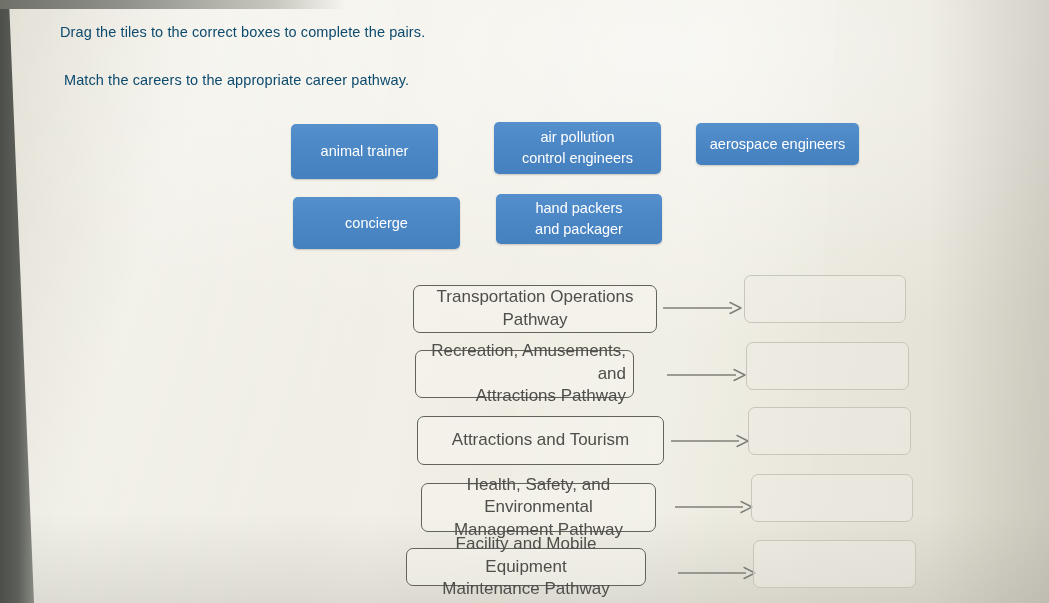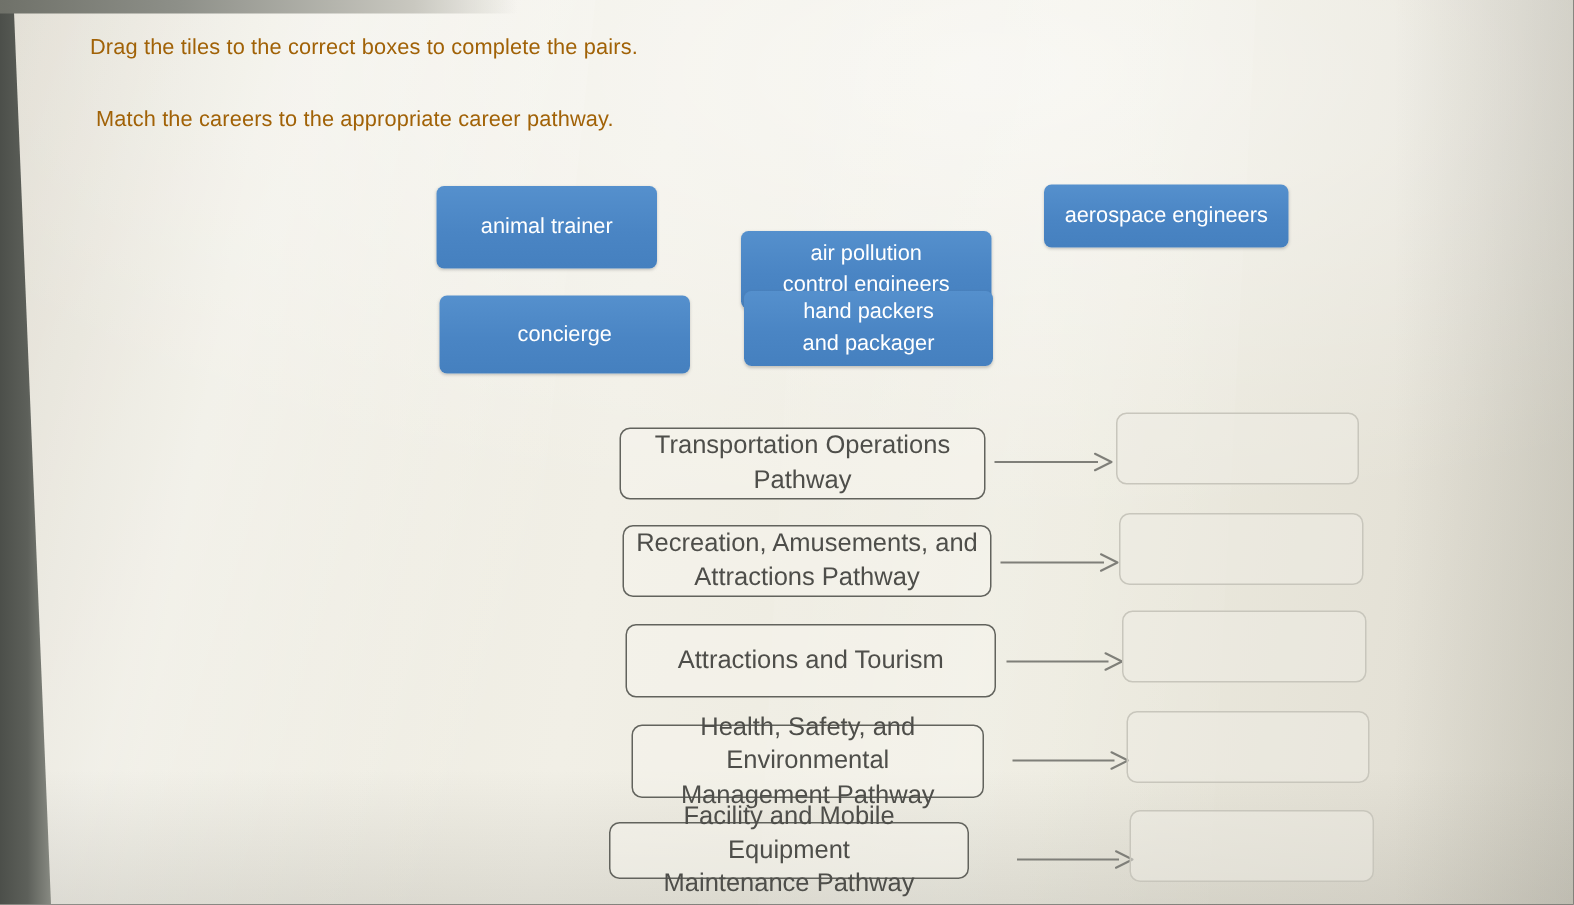--- a/index.html
+++ b/index.html
@@ -72,21 +72,21 @@
     width: 1049px; height: 90px;
     background: linear-gradient(0deg, rgba(150,148,138,0.22) 0%, rgba(150,148,138,0) 100%);
     pointer-events: none;
   }
 
   .layer { position: absolute; inset: 0; }
 
   
   .instr {
     position: absolute;
-    color: #a16207;
+    color: #0c4a6e;
     font-size: 14.5px;
     letter-spacing: 0.1px;
     white-space: nowrap;
   }
   #instr1 { left: 60px; top: 24px; }
   #instr2 { left: 64px; top: 72px; }
 
   
   .tile {
     position: absolute;
@@ -144,36 +144,36 @@
   <div id="bottomshade"></div>
 
   <div class="layer">
 
     <div class="instr" id="instr1">Drag the tiles to the correct boxes to complete the pairs.</div>
 
     <div class="instr" id="instr2">Match the careers to the appropriate career pathway.</div>
 
     <div id="tiles-container">
         <div class="tile" style="left: 291px; top: 124px; width: 147px; height: 55px;">animal trainer</div>
-        <div class="tile" style="left: 494px; top: 122px; width: 167px; height: 52px; margin-top: 32px;">air pollution<br>control engineers</div>
+        <div class="tile" style="left: 494px; top: 122px; width: 167px; height: 52px;">air pollution<br>control engineers</div>
         <div class="tile" style="left: 696px; top: 123px; width: 163px; height: 42px;">aerospace engineers</div>
         <div class="tile" style="left: 293px; top: 197px; width: 167px; height: 52px;">concierge</div>
         <div class="tile" style="left: 496px; top: 194px; width: 166px; height: 50px;">hand packers<br>and packager</div>
       </div>
 
     <div id="pairs-container">
         <div class="pathbox" style="left: 413px; top: 285px; width: 244px; height: 48px;">Transportation Operations Pathway</div>
         <div class="arrow" style="left: 663px; top: 301px;">
           <svg width="78" height="14" viewBox="0 0 78 14">
             <line x1="0" y1="7" x2="69" y2="7" stroke="#7f7f79" stroke-width="1.4"></line>
             <polyline points="67,1.5 78,7 67,12.5" fill="none" stroke="#7f7f79" stroke-width="1.4" stroke-linecap="round" stroke-linejoin="round"></polyline>
           </svg>
         </div>
         <div class="dropbox" style="left: 744px; top: 275px; width: 162px; height: 48px;"></div>
-        <div class="pathbox" style="left: 415px; top: 350px; width: 246px; height: 48px;">Recreation, Amusements, and<br>Attractions Pathway</div>
+        <div class="pathbox" style="left: 415px; top: 350px; width: 219px; height: 48px; text-align: right;">Recreation, Amusements, and<br>Attractions Pathway</div>
         <div class="arrow" style="left: 667px; top: 368px;">
           <svg width="78" height="14" viewBox="0 0 78 14">
             <line x1="0" y1="7" x2="69" y2="7" stroke="#7f7f79" stroke-width="1.4"></line>
             <polyline points="67,1.5 78,7 67,12.5" fill="none" stroke="#7f7f79" stroke-width="1.4" stroke-linecap="round" stroke-linejoin="round"></polyline>
           </svg>
         </div>
         <div class="dropbox" style="left: 746px; top: 342px; width: 163px; height: 48px;"></div>
         <div class="pathbox" style="left: 417px; top: 416px; width: 247px; height: 49px;">Attractions and Tourism</div>
         <div class="arrow" style="left: 671px; top: 434px;">
           <svg width="77" height="14" viewBox="0 0 77 14">

